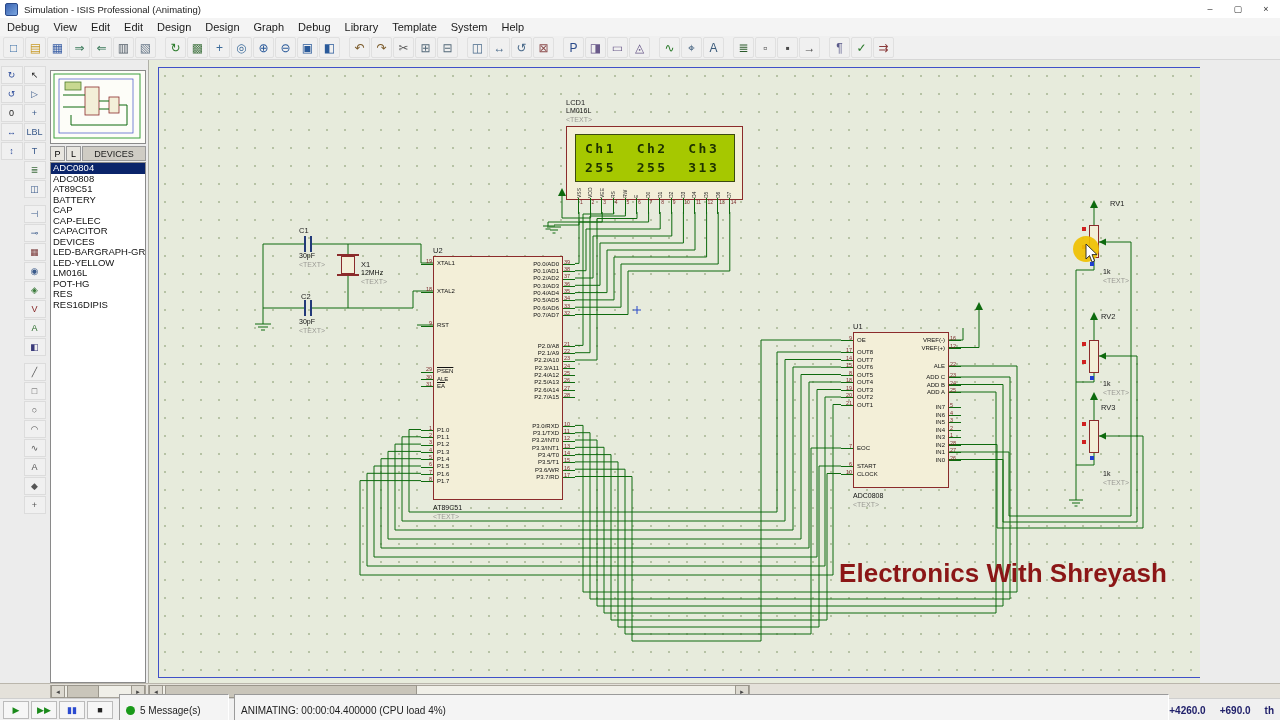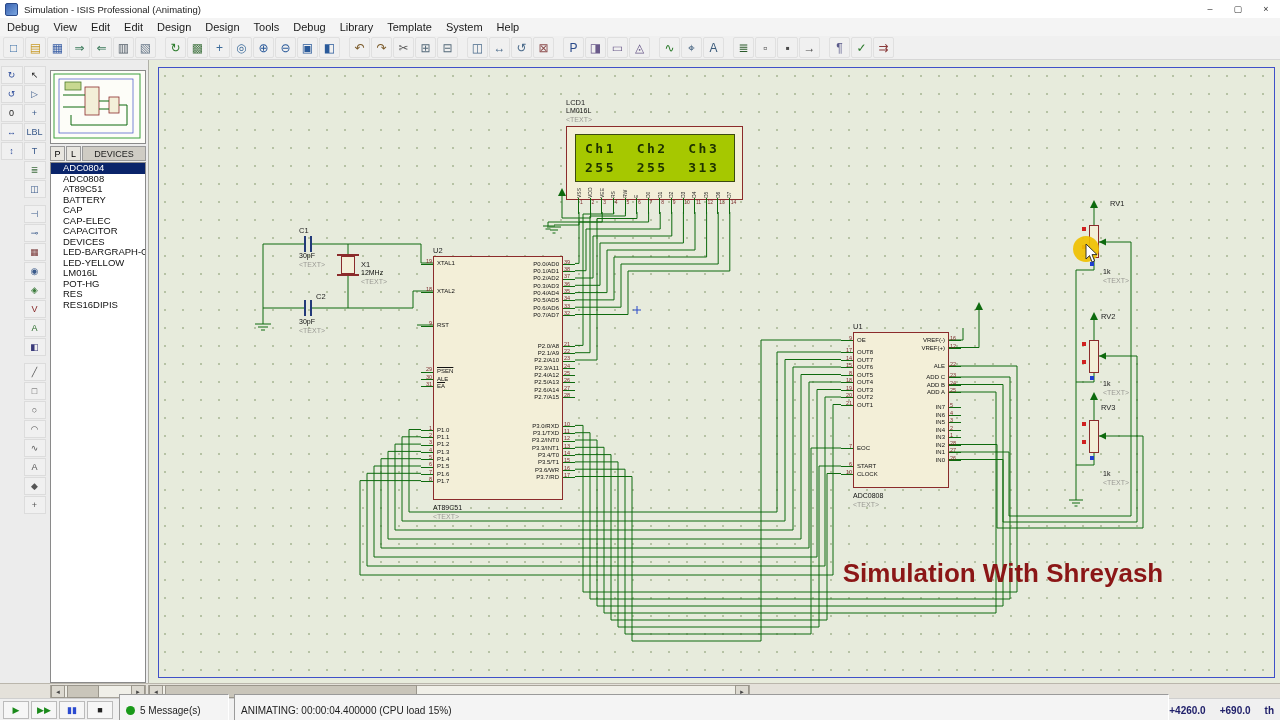--- a/index.html
+++ b/index.html
@@ -30,24 +30,24 @@
   
   #preview{position:absolute;left:50px;top:70px;width:96px;height:74px;background:#fdfdf8;
     border:1px solid #8a8a8a;box-sizing:border-box;}
   #plrow{position:absolute;left:50px;top:146px;width:96px;height:15px;display:flex;align-items:center;}
   .plbtn{width:13px;height:13px;font-size:9px;display:flex;align-items:center;justify-content:center;
     background:#e8e6e0;border:1px solid #999;margin-right:1px;}
   #devheader{flex:1;height:13px;background:#cfccc4;border:1px solid #999;font-size:9px;
     display:flex;align-items:center;justify-content:center;color:#222;}
   #devlist{position:absolute;left:50px;top:162px;width:96px;height:521px;background:#fff;
     border:1px solid #8a8a8a;box-sizing:border-box;overflow:hidden;}
-  .device{font-size:9.5px;height:10.5px;line-height:10.5px;padding-left:12px;color:#111;white-space:nowrap;}
+  .device{font-size:9.5px;height:10.5px;line-height:10.5px;padding-left:2px;color:#111;white-space:nowrap;}
   .device.sel{background:#0a246a;color:#fff;}
   
-  #canvas{position:absolute;left:148px;top:60px;width:1132px;height:623px;background:#e7ebdc;
+  #canvas{position:absolute;left:148px;top:60px;width:1052px;height:623px;background:#e7ebdc;
     background-image:radial-gradient(#b6c2a4 0.8px,transparent 0.9px);background-size:18px 18px;
     background-position:7px 7px;overflow:hidden;border-left:1px solid #b0b0a8;box-sizing:border-box;}
   #sheetborder{position:absolute;left:9px;top:7px;width:1115px;height:609px;border:1px solid #4050c8;}
   #wires{position:absolute;left:0;top:0;}
   #wires polyline{stroke:#0e6a0e;fill:none;stroke-width:1;}
   #wires .fill{fill:#0e6a0e;stroke:none;}
   #wires .blue{stroke:#2848c8;}
   
   .comp{position:absolute;}
   .cref{position:absolute;left:0;top:0;font-size:7.5px;color:#222;white-space:nowrap;}
@@ -121,21 +121,21 @@
 </div>
 
 <div id="menubar">
 
 <span class="menu-item">Debug</span>
     <span class="menu-item">View</span>
     <span class="menu-item">Edit</span>
     <span class="menu-item">Edit</span>
     <span class="menu-item">Design</span>
     <span class="menu-item">Design</span>
-    <span class="menu-item">Tools</span>
+    <span class="menu-item">Graph</span>
     <span class="menu-item">Debug</span>
     <span class="menu-item">Library</span>
     <span class="menu-item">Template</span>
     <span class="menu-item">System</span>
     <span class="menu-item">Help</span>
   </div>
 
 <div id="toolbar">
 
     <span class="tbtn">
@@ -640,21 +640,21 @@
   </div>
 
   <div class="comp" style="left:148px;top:166px">
     <div class="cref" style="left:2px">C1</div>
     <div class="plate" style="left:7px;top:10px"></div>
     <div class="plate" style="left:13px;top:10px"></div>
     <div class="cval" style="left:2px;top:26px">30pF</div>
     <div class="ctext" style="left:2px;top:35px">&lt;TEXT&gt;</div>
   </div>
   <div class="comp" style="left:148px;top:232px">
-    <div class="cref" style="left:19px">C2</div>
+    <div class="cref" style="left:4px">C2</div>
     <div class="plate" style="left:7px;top:8px"></div>
     <div class="plate" style="left:13px;top:8px"></div>
     <div class="cval" style="left:2px;top:26px">30pF</div>
     <div class="ctext" style="left:2px;top:35px">&lt;TEXT&gt;</div>
   </div>
   <div class="comp" style="left:188px;top:190px">
     <div class="xplate" style="left:0;top:4px;width:22px"></div>
     <div class="cbody" style="left:4px;top:6px;width:14px;height:18px"></div>
     <div class="xplate" style="left:0;top:24px;width:22px"></div>
     <div class="cref" style="left:24px;top:10px">X1</div>
@@ -812,21 +812,21 @@
   <div class="ind red" style="left:933px;top:167px"></div>
   <div class="ind red" style="left:933px;top:185px"></div>
   <div class="ind blue" style="left:941px;top:202px"></div>
   <div class="ind red" style="left:933px;top:282px"></div>
   <div class="ind red" style="left:933px;top:300px"></div>
   <div class="ind blue" style="left:941px;top:316px"></div>
   <div class="ind red" style="left:933px;top:362px"></div>
   <div class="ind red" style="left:933px;top:380px"></div>
   <div class="ind blue" style="left:941px;top:396px"></div>
 
-  <div id="watermark">Simulation With Shreyash</div>
+  <div id="watermark">Electronics With Shreyash</div>
 
   <div id="halo"></div>
   <div id="cursor">
     <svg width="14" height="20">
         <polygon points="1,0 1,15 4.6,11.6 7,18 9.6,17 7,10.6 12,10.6" fill="#ffffff" stroke="#222" stroke-width="0.9"></polygon>
       </svg>
   </div>
 </div>
 
 <div id="hstrip">
@@ -859,20 +859,20 @@
 
       <span class="simbtn">
         <span style="color: rgb(34, 34, 34);">■</span>
       </span>
     </span>
   <span class="spanel" style="width:110px">
     <span id="msgdot"></span>
     <span>5 Message(s)</span>
   </span>
   <span class="spanel" style="flex:1">
-    <span>ANIMATING: 00:00:04.400000 (CPU load 15%)</span>
+    <span>ANIMATING: 00:00:04.400000 (CPU load 4%)</span>
   </span>
   <span id="coords">
     <span>+4260.0</span>
     <span>+690.0</span>
     <span>th</span>
   </span>
 </div>
 
 </body></html>

